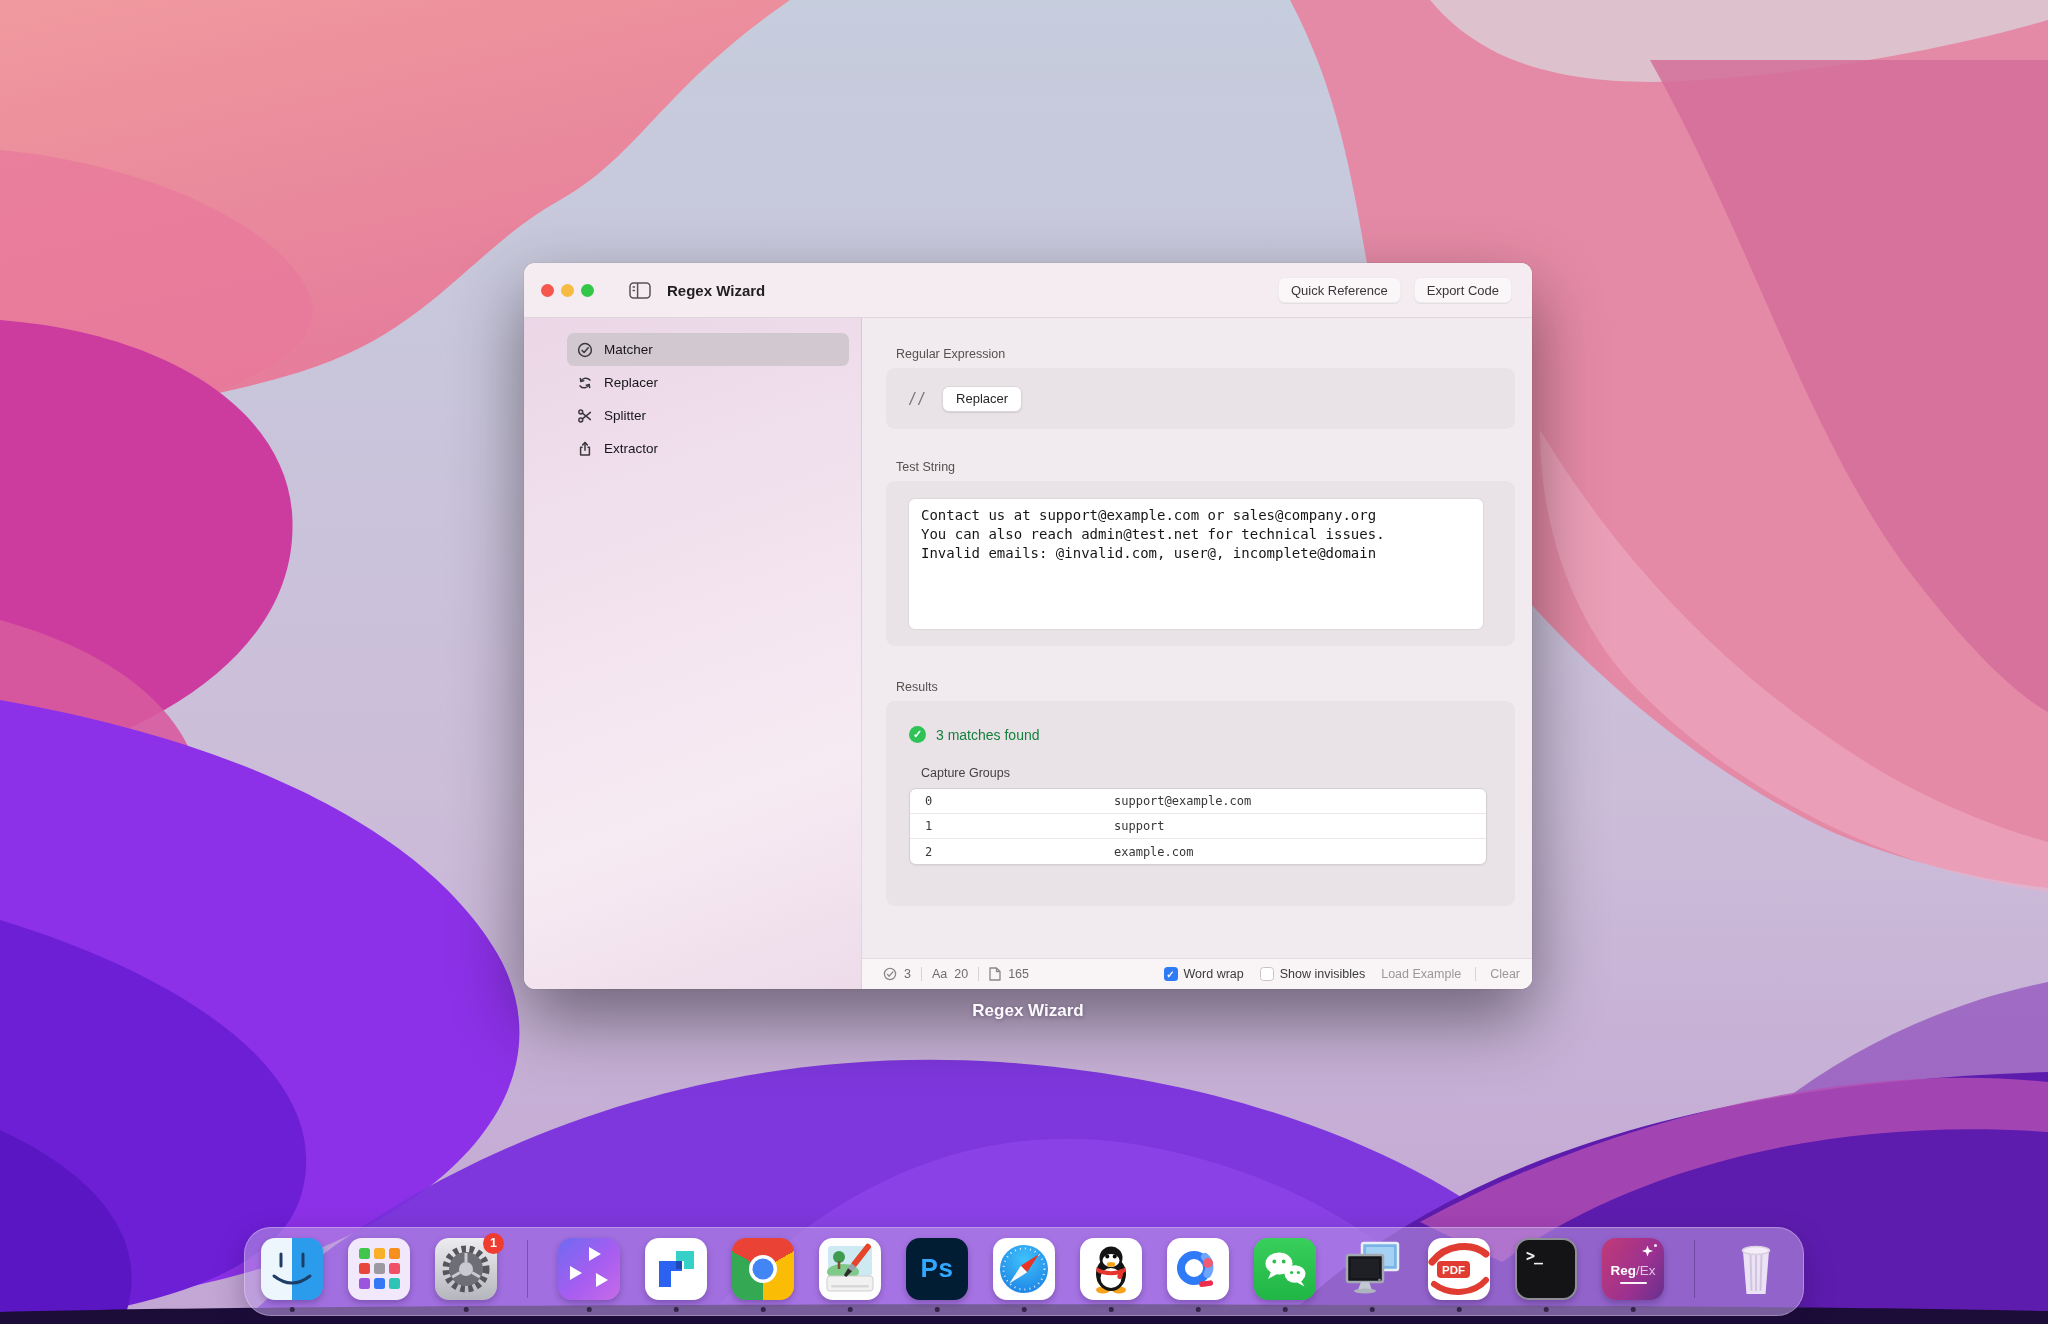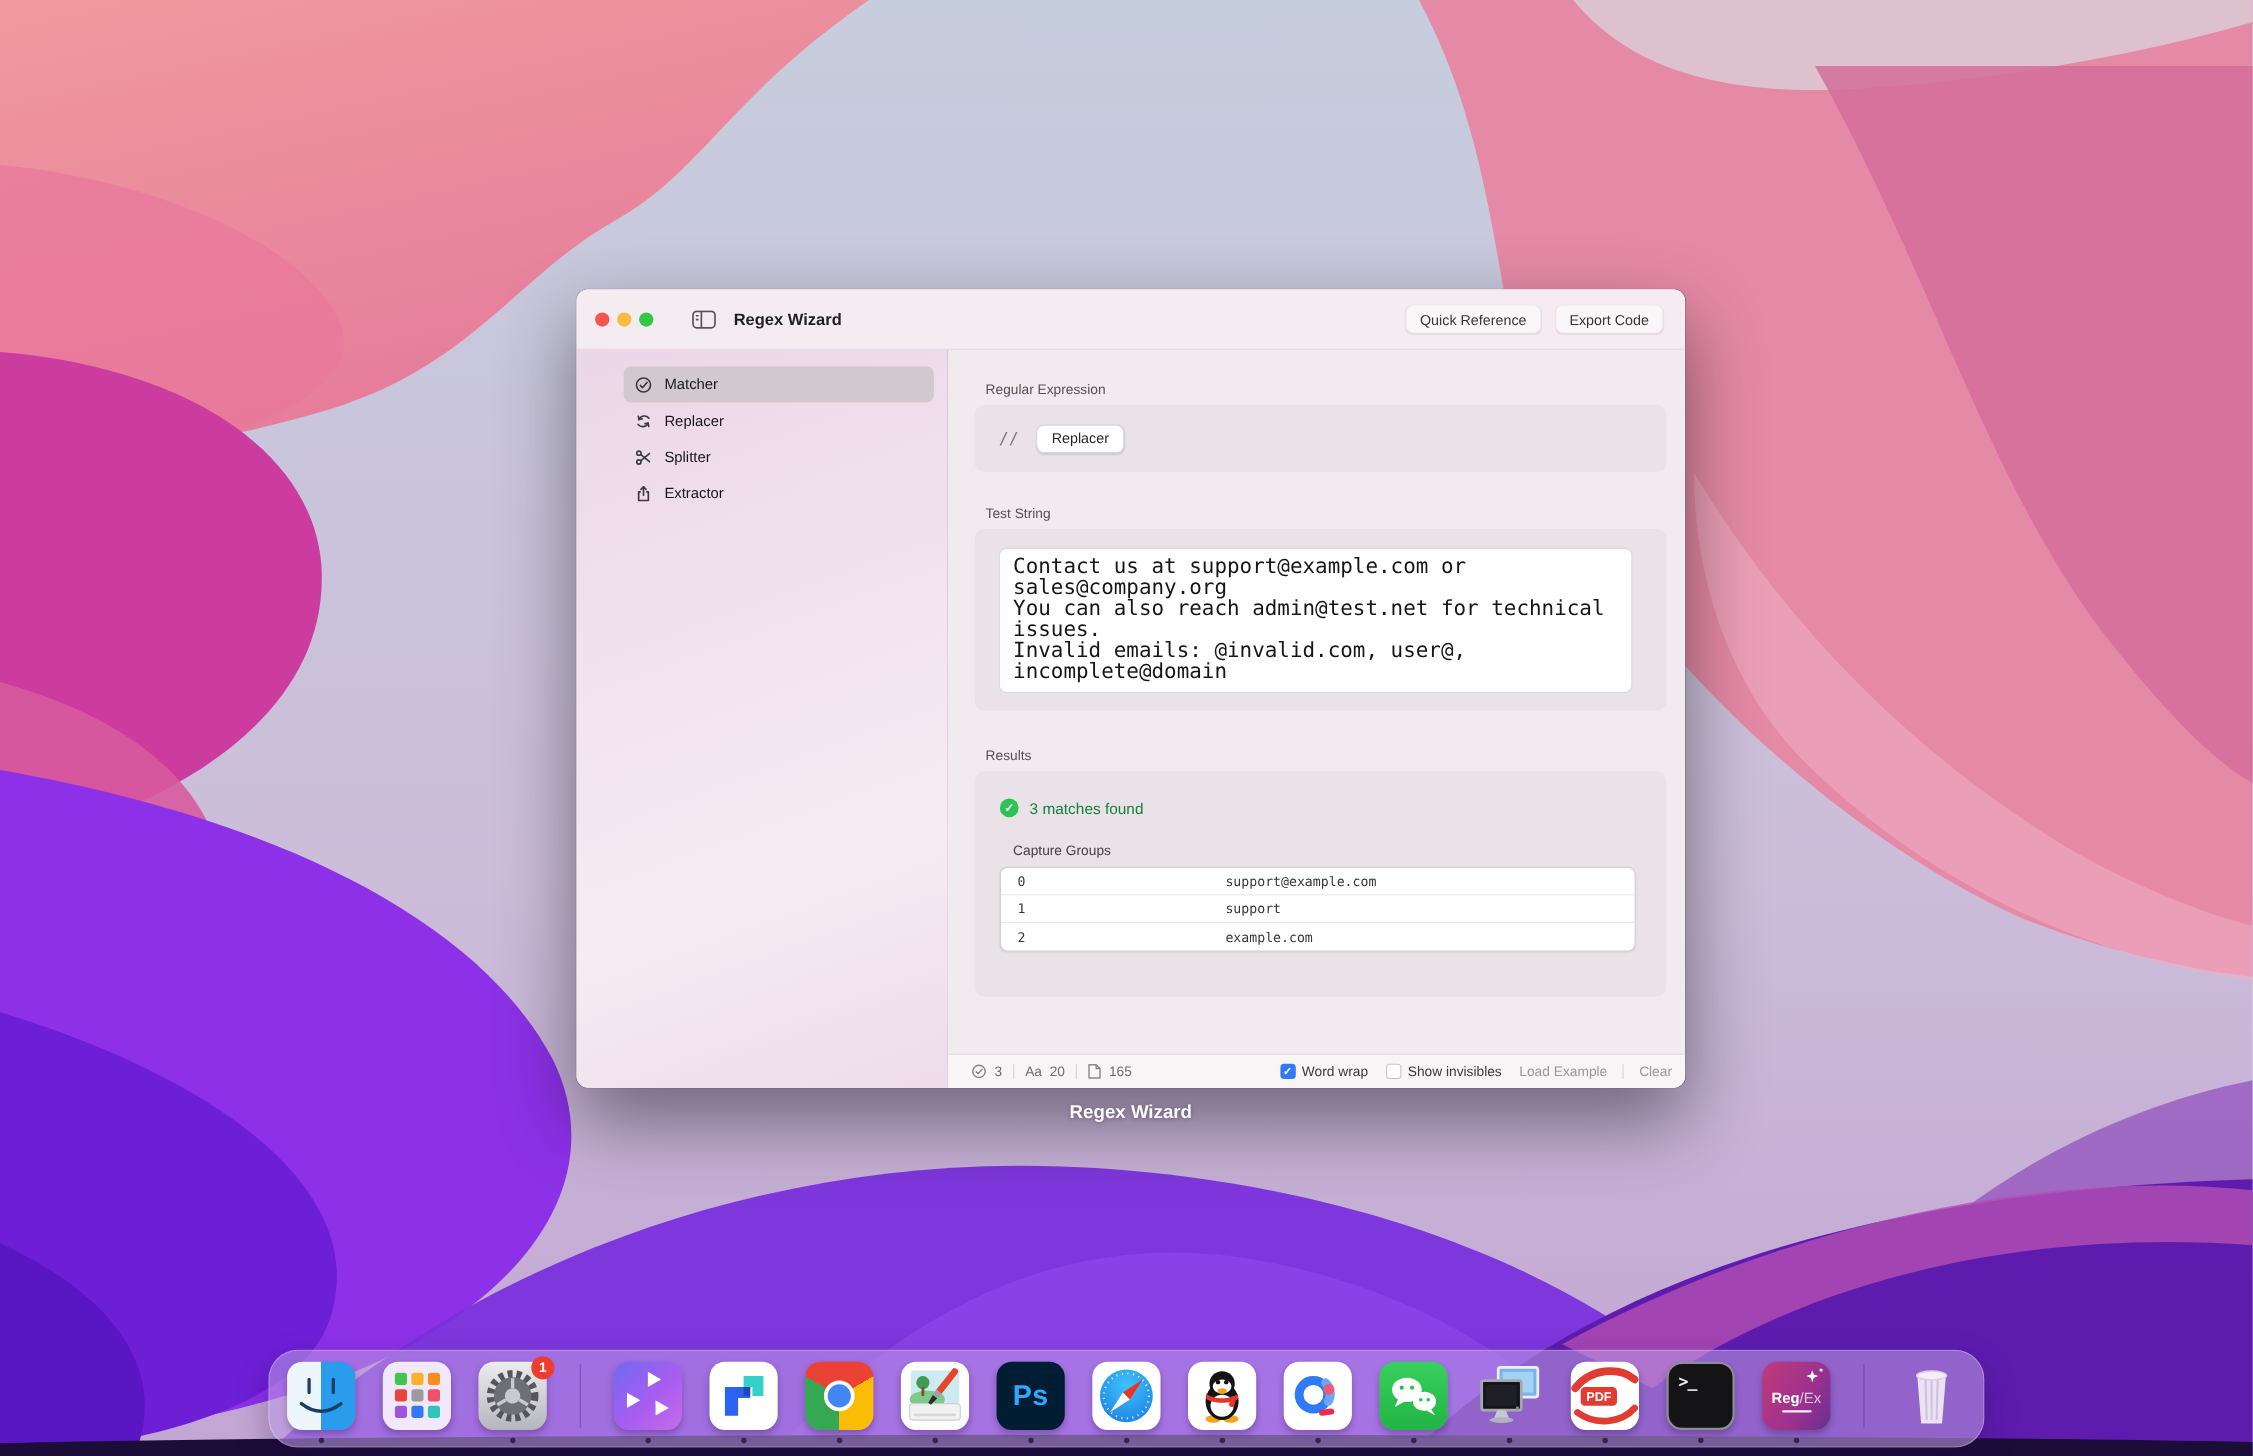--- a/index.html
+++ b/index.html
@@ -53,21 +53,21 @@
     font-family:"DejaVu Sans Mono", monospace; font-size:13px; color:#1b1b1d; padding:0 11px; outline:none;
   }
   .options-btn {
     margin-left:16px; height:26px; padding:0 13px; background:#fff; border:1px solid #dcd6da; border-radius:7px;
     box-shadow:0 1px 1.5px rgba(0,0,0,0.1); font-size:13px; color:#27262a;
     display:flex; align-items:center; cursor:default;
   }
   .test-card { height:165px; padding:17px 31px 16px 22px; }
   .test-area {
     width:100%; height:100%; background:#fff; border:1px solid #ddd7db; border-radius:7px;
-    padding:7px 12px; font-family:"DejaVu Sans Mono", monospace; font-size:19px; line-height:19px;
+    padding:7px 12px; font-family:"DejaVu Sans Mono", monospace; font-size:14px; line-height:19px;
     color:#161618; white-space:pre-wrap; overflow:hidden;
   }
   .results-card { height:205px; padding:21px 28px 0 23px; }
   .match-row { display:flex; align-items:center; gap:10px; margin-top:4px; }
   .check-badge {
     width:17px; height:17px; border-radius:50%; background:#2ec257; color:#fff;
     font-size:11px; font-weight:bold; display:flex; align-items:center; justify-content:center;
   }
   .match-text { font-size:14px; color:#15803d; }
   .cg-label { margin-top:23px; margin-left:12px; font-size:12.5px; color:#454042; }

